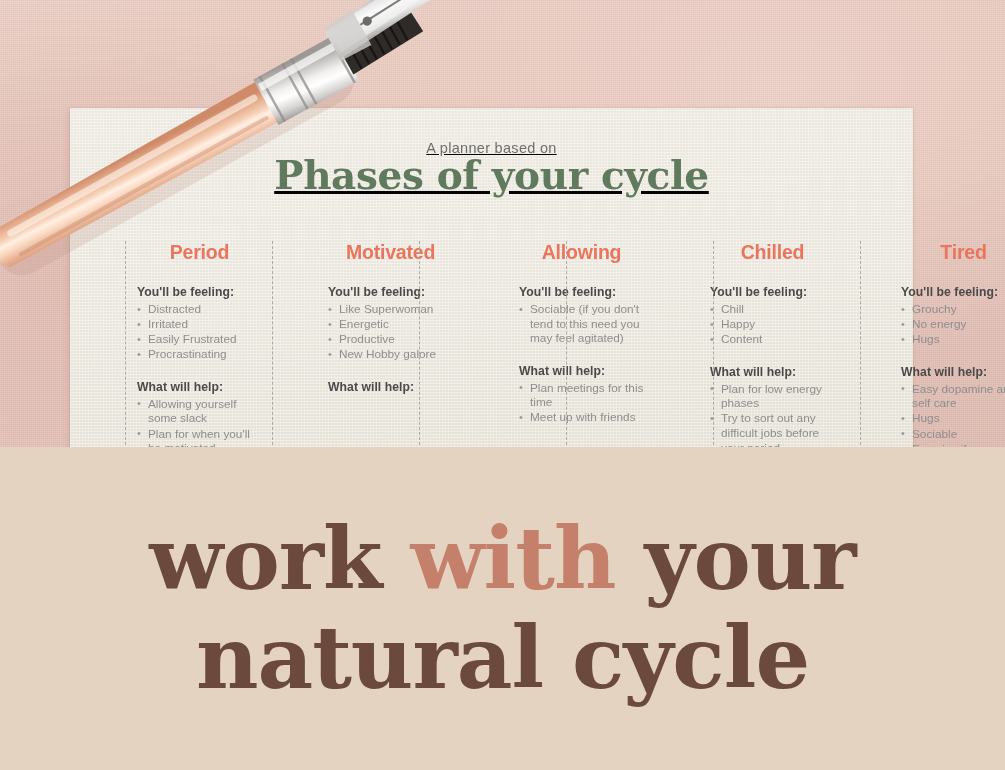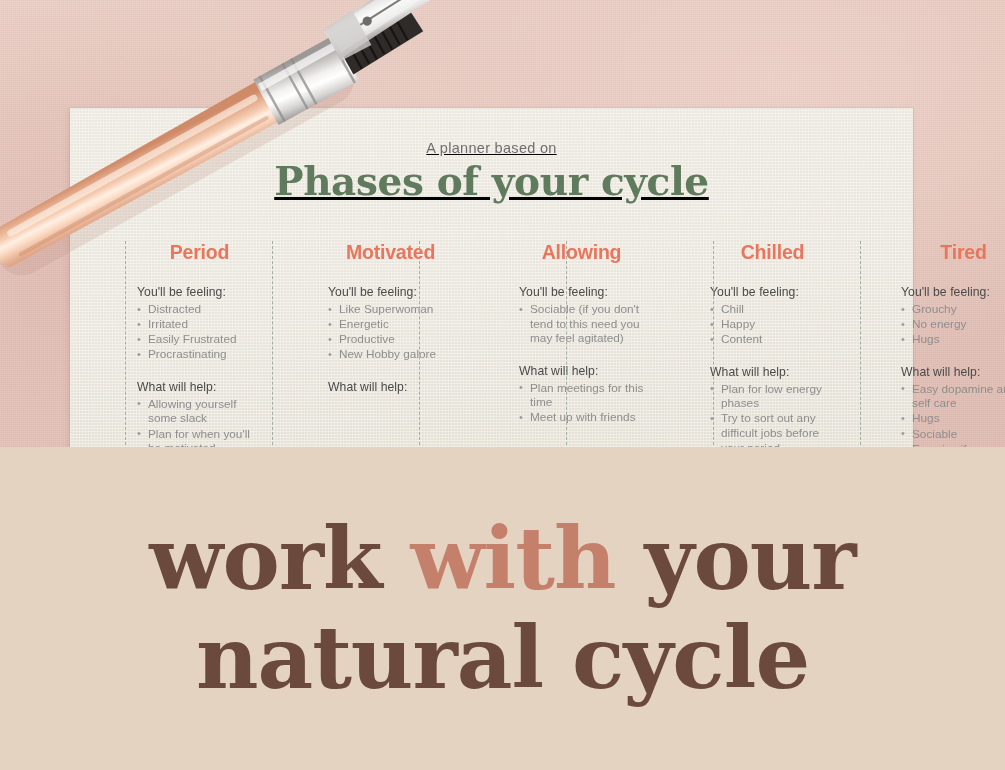--- a/index.html
+++ b/index.html
@@ -45,21 +45,20 @@
   .sheet-head { position:absolute; left:0; right:0; top:32px; text-align:center;text-decoration:underline; }
   .kicker {
     font-size:14.5px; color:#6e6e6e; letter-spacing:.3px;
   }
   .sheet-title {
     font-family:"DejaVu Serif", serif;
     font-weight:bold;
     font-size:39px;
     color:#5f7a5c;
     letter-spacing:-.4px;
-    margin-top:6px;
     line-height:1;
   }
 
   
   #cols {
     position:absolute; left:55px; top:133px; right:-17px; bottom:0;
     display:flex;
     gap:44px;
   }
   .col {
@@ -67,21 +66,21 @@
     padding:0 10px 0 12px;
   }
   .col-title {
     text-align:center;
     font-size:19.5px; font-weight:bold;
     color:#e9765c;
     letter-spacing:-.2px;
     margin-bottom:21px;
   }
   .blk-head {
-    font-size:12.2px; font-weight:normal; color:#4a4a4a;
+    font-size:12.2px; font-weight:bold; color:#4a4a4a;
     margin-bottom:3px; letter-spacing:.05px;
   }
   .blk-head.second { margin-top:18px; }
   ul.blk { list-style:none; }
   ul.blk li {
     font-size:11.8px; color:#8e8e8e; line-height:14.6px;
     padding-left:11px; position:relative; margin-bottom:.5px;
   }
   ul.blk li:before {
     content:"\2022"; position:absolute; left:0; top:-.5px; color:#9a9a9a; font-size:11px;

